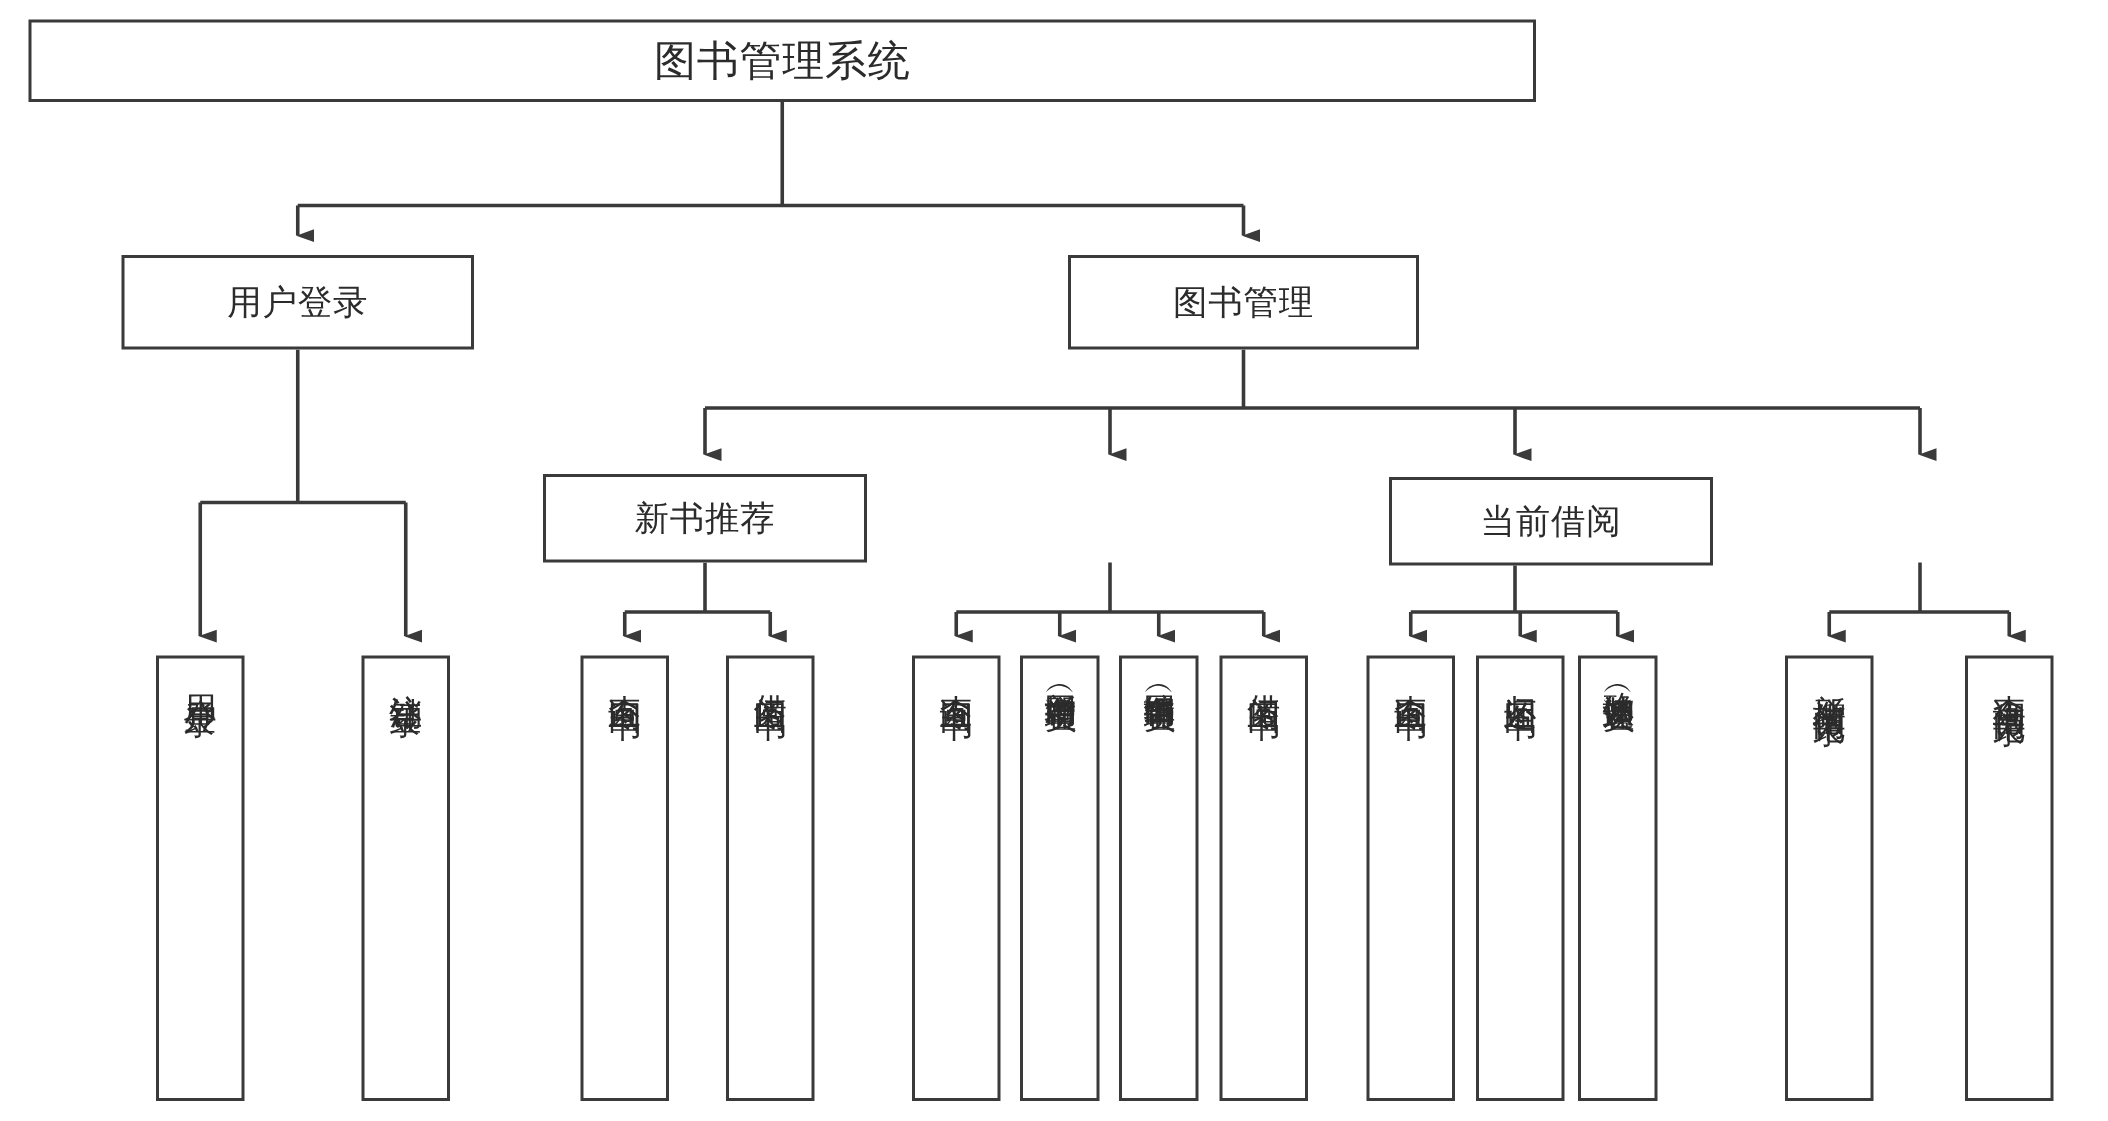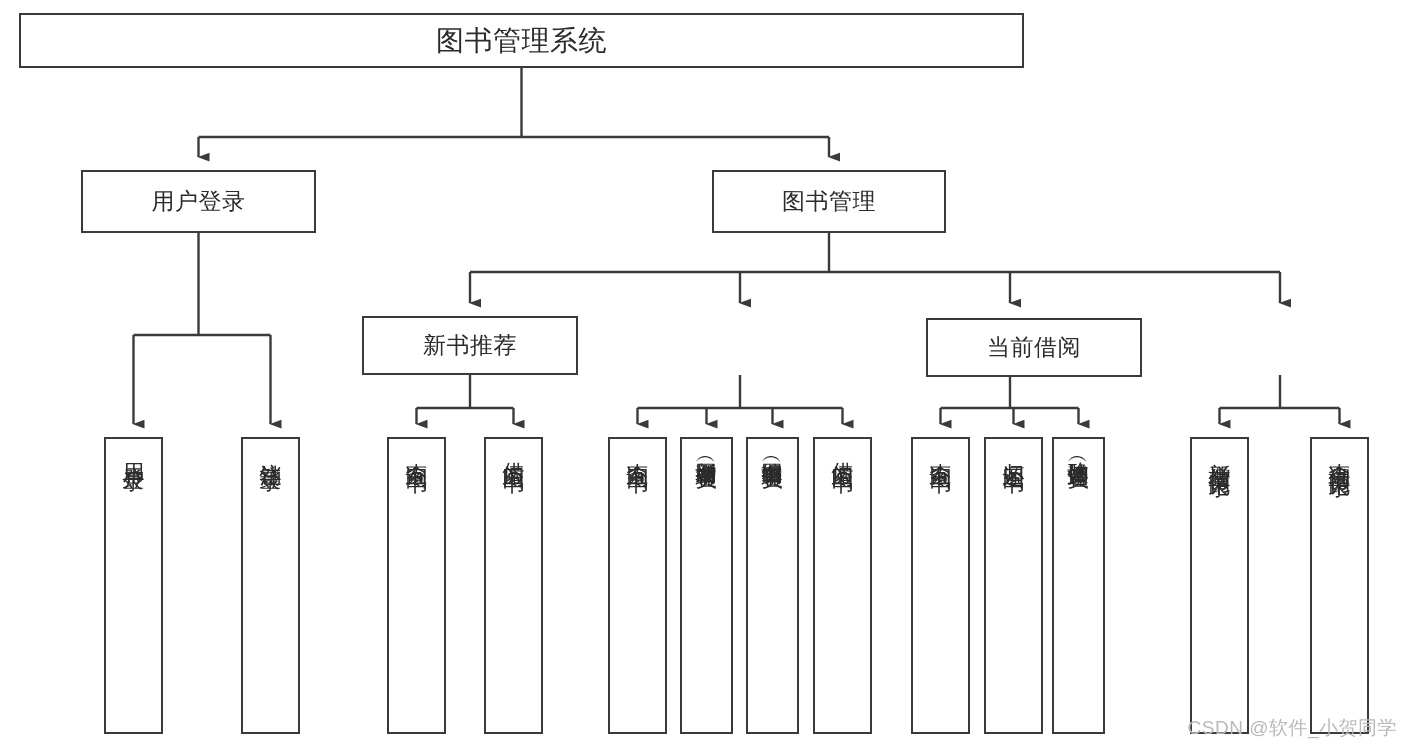--- a/index.html
+++ b/index.html
@@ -182,14 +182,13 @@
     <span class="label">确认归还（管理员）</span>
   </div>
 
   <div class="node vert" style="left: 1190px; top: 437px; width: 59px; height: 297px;">
     <span class="label">新增借阅记录</span>
   </div>
   <div class="node vert" style="left: 1310px; top: 437px; width: 59px; height: 297px;">
     <span class="label">查询借阅记录</span>
   </div>
 
-  <div id="watermark">CSDN @软件_小贺同学</div>
 </div>
 
 </body></html>

